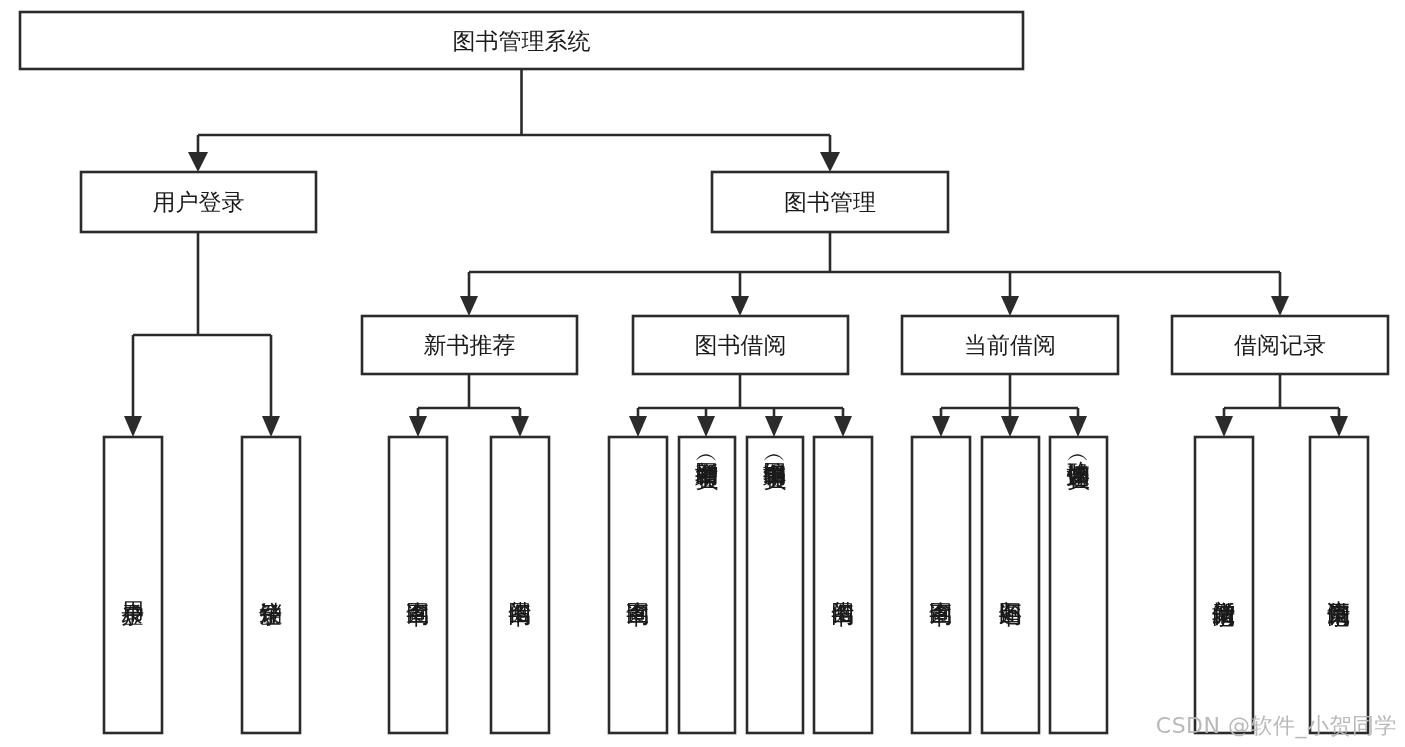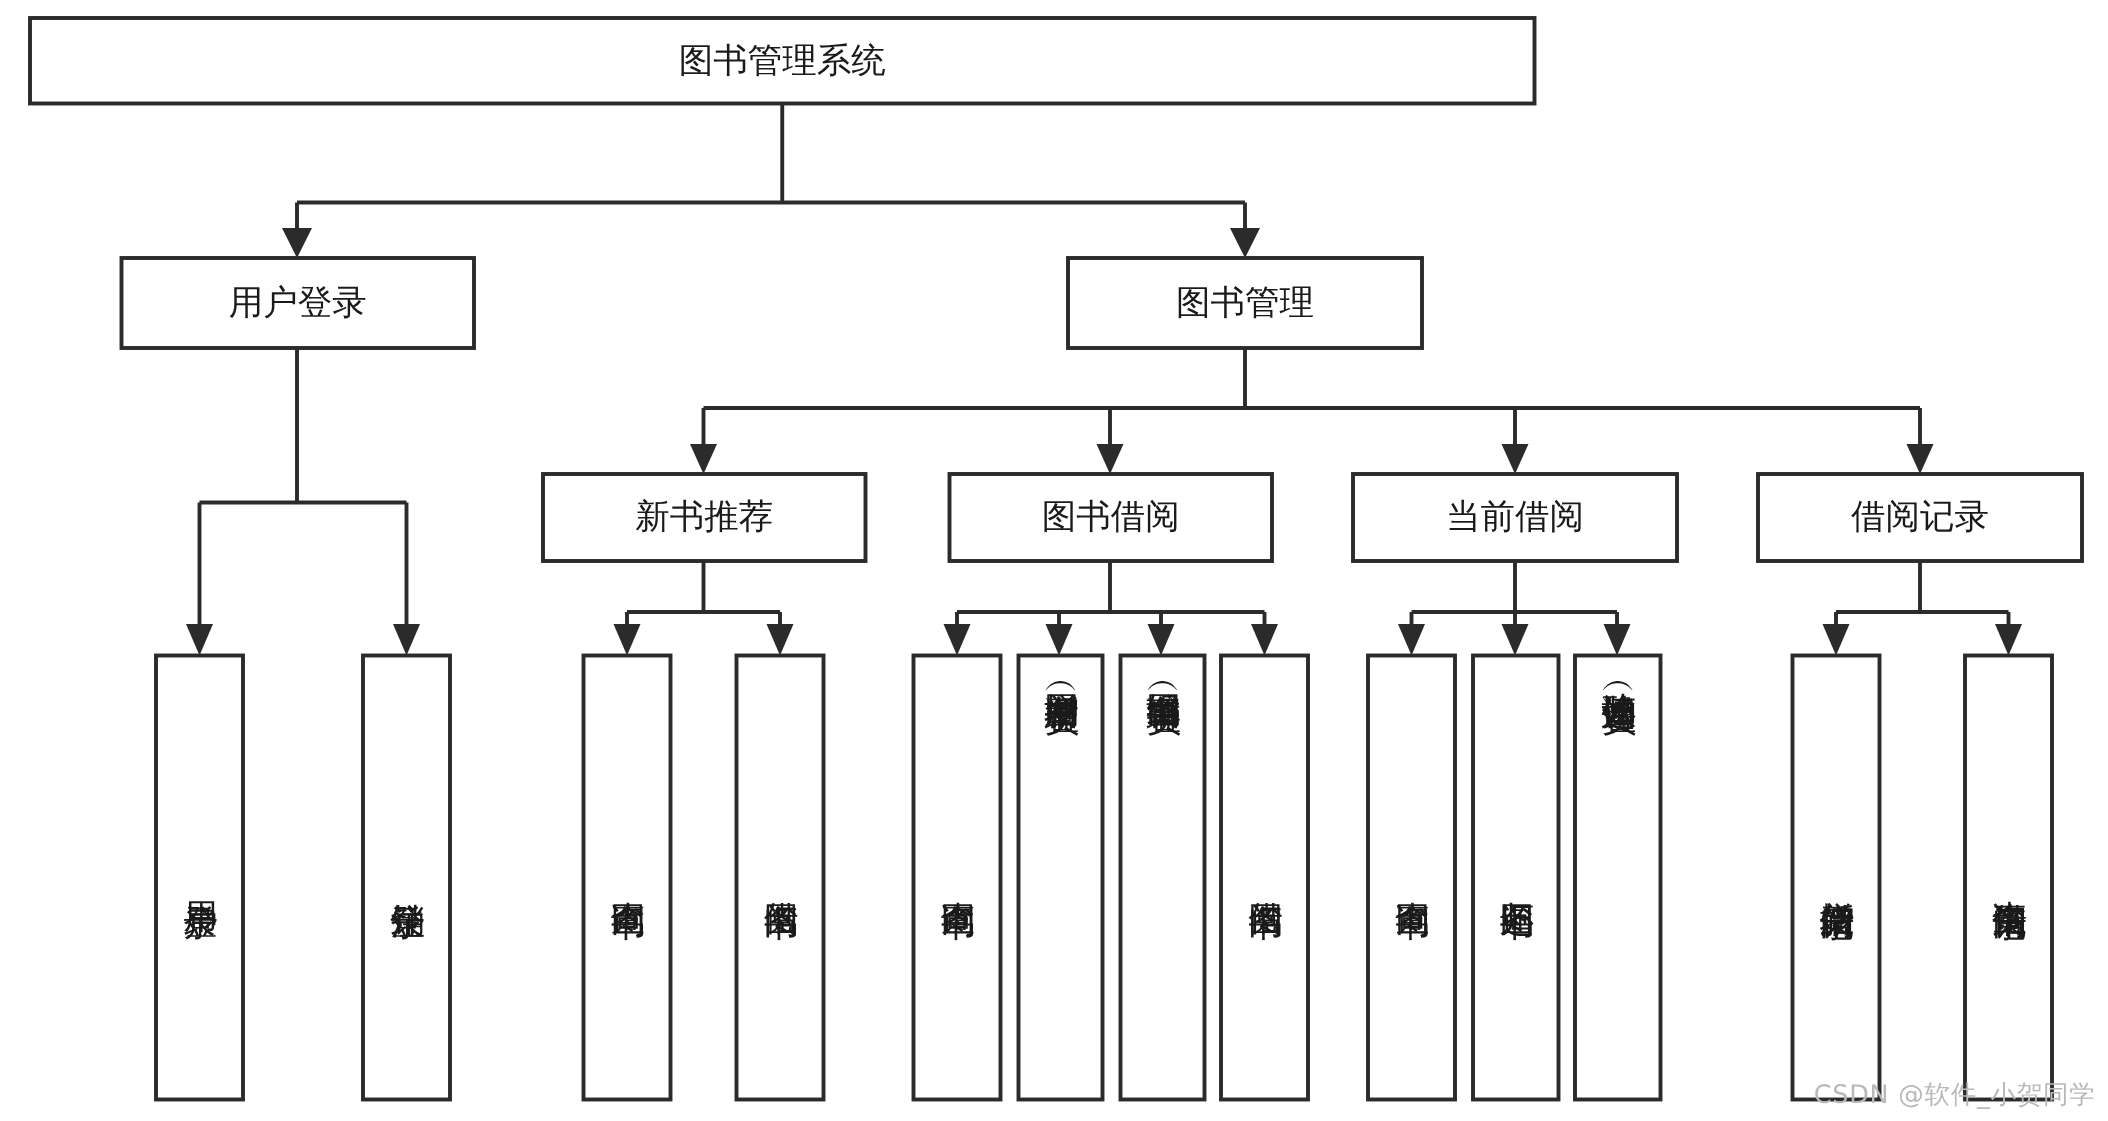--- a/index.html
+++ b/index.html
@@ -67,21 +67,21 @@
     color: #1a1a1a;
     letter-spacing: 1px;
     white-space: nowrap;
     text-align: center;
   }
   .watermark {
     position: absolute;
     right: 8px;
     bottom: 6px;
     font-family: "DejaVu Sans", "Liberation Sans", sans-serif;
-    font-size: 17px;
+    font-size: 22px;
     color: #b9b9b9;
     white-space: nowrap;
     letter-spacing: 0.5px;
   }
 </style>
 </head>
 <body>
 
 <div id="diagram-root">
 

